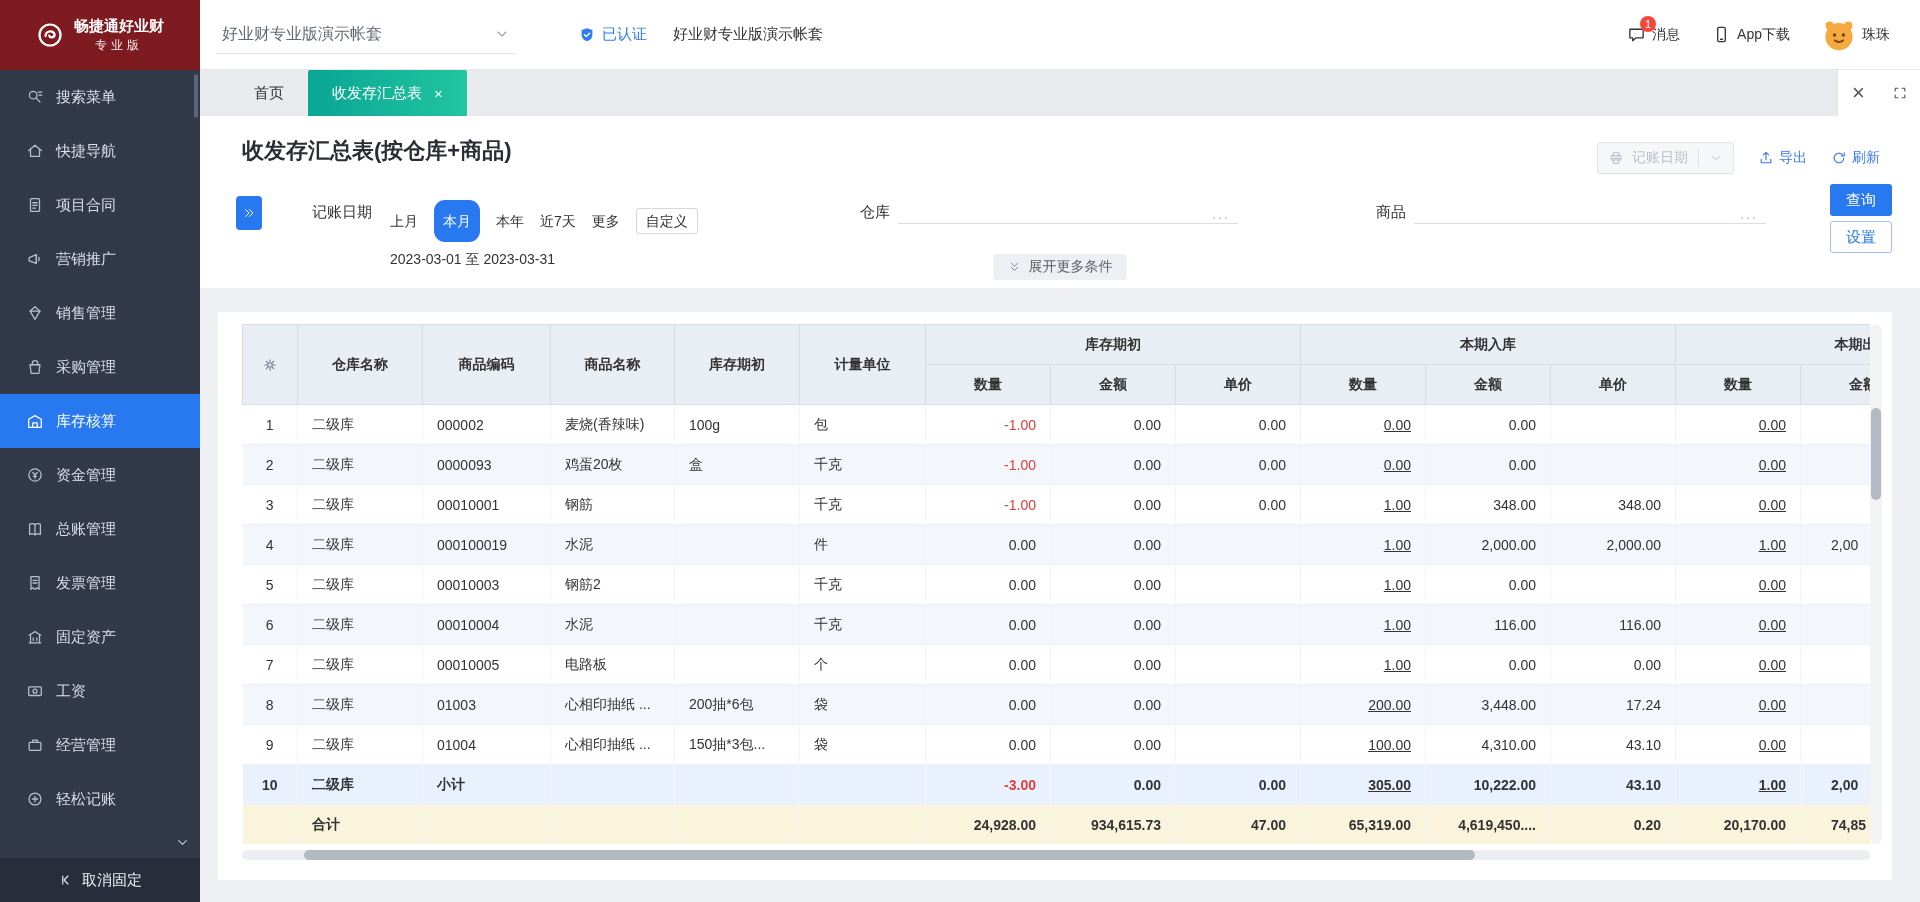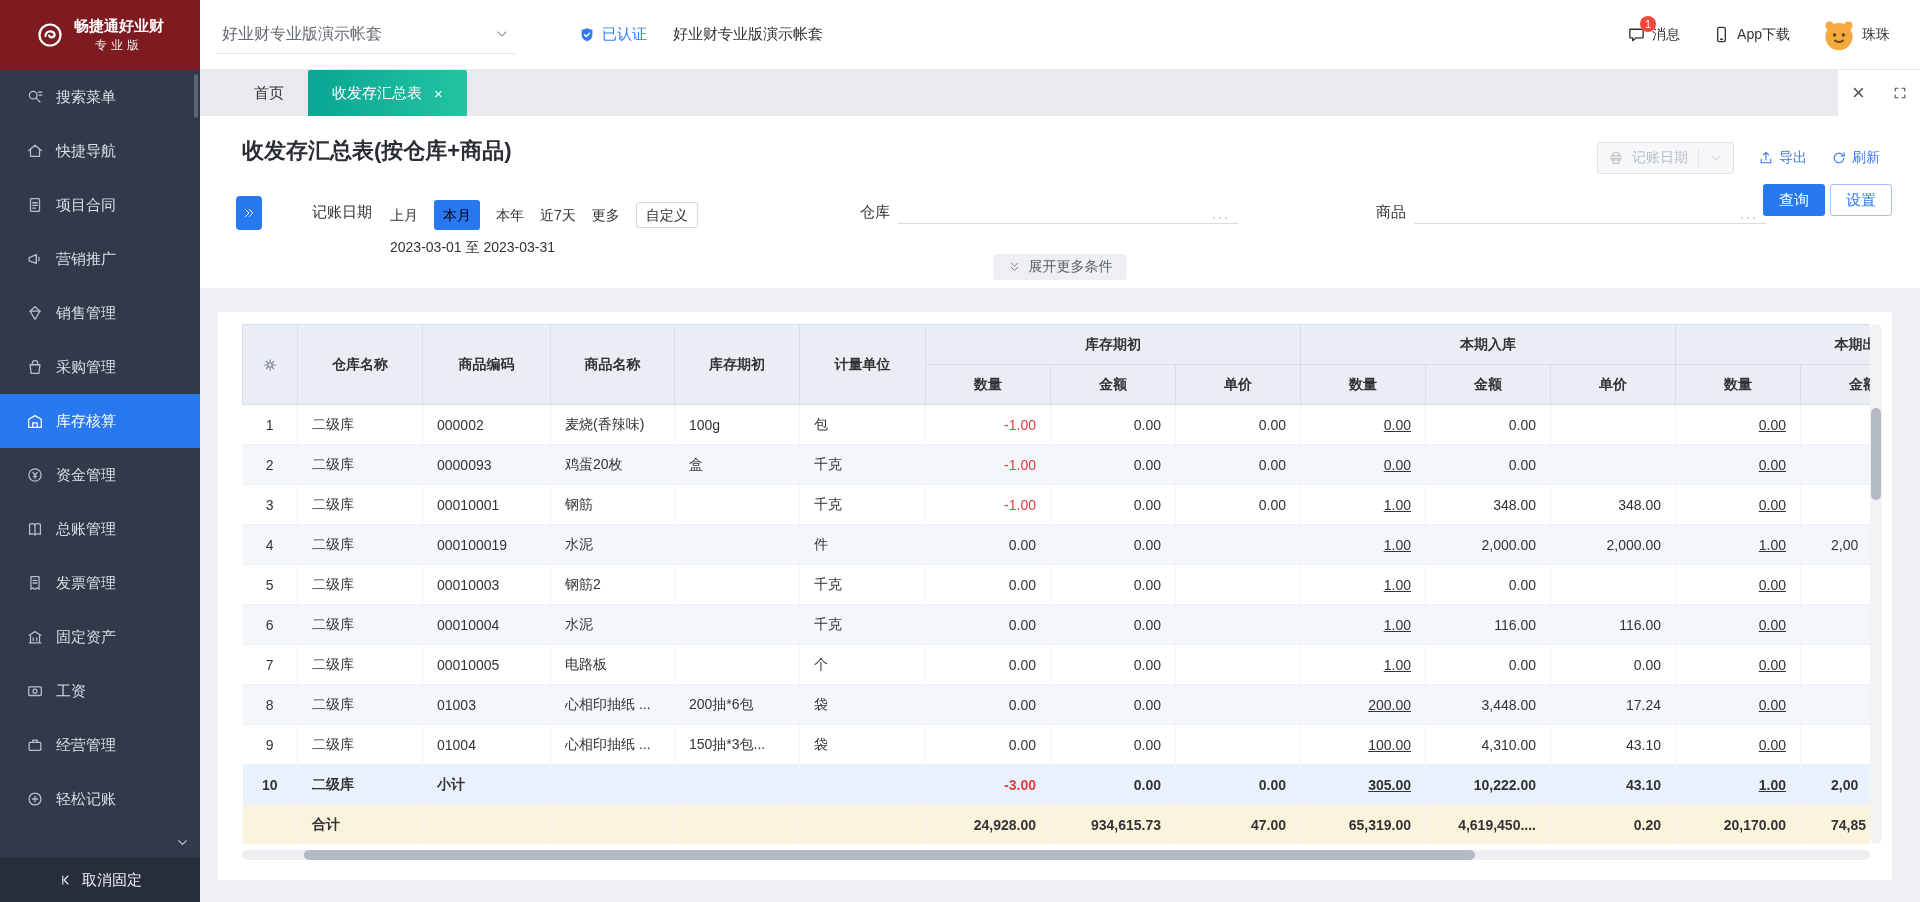--- a/index.html
+++ b/index.html
@@ -60,31 +60,31 @@
   .sep{width:1px;height:18px;background:#e0e3e9;margin:0 2px}
   .link-btn{display:flex;align-items:center;gap:5px;color:#3a78f0;font-size:14px;cursor:pointer}
   .link-btn svg{color:#3a78f0}
 
   .expander{position:absolute;left:36px;top:80px;width:26px;height:34px;background:#2878f0;color:#fff;
     border-radius:4px;display:flex;align-items:center;justify-content:center;cursor:pointer}
   .f-date{position:absolute;left:112px;top:84px;display:flex;gap:18px}
   .f-label{font-size:15px;color:#333;white-space:nowrap;line-height:24px}
   .pills{display:flex;align-items:center;gap:16px}
   .pill{font-size:14px;color:#333;cursor:pointer;line-height:22px}
-  .pill.active{background:#2878f0;color:#000000;padding:4px 9px;border-radius:3px}
+  .pill.active{background:#2878f0;color:#ffffff;padding:10px 9px;border-radius:11px}
   .pill.boxed{border:1px solid #d3d7de;padding:1px 9px;border-radius:3px;background:#fff}
   .date-range{margin-top:9px;font-size:14px;color:#333;cursor:pointer}
   .f-field{position:absolute;top:84px;display:flex;gap:8px}
   .f-field.wh{left:660px}
   .f-field.pd{left:1176px}
   .uline{border-bottom:1px solid #d9dde3;height:24px;display:flex;align-items:flex-end;justify-content:flex-end}
   .wh .uline{width:340px}
   .pd .uline{width:352px}
   .dots{color:#a8adb6;font-size:14px;letter-spacing:2px;padding-right:8px;cursor:pointer;line-height:18px}
-  .f-actions{position:absolute;right:28px;top:68px;display:flex;flex-direction:row;gap:5px}
+  .f-actions{position:absolute;right:28px;top:68px;display:flex;flex-direction:column;gap:5px}
   .btn-primary{width:62px;height:32px;background:#2878f0;color:#fff;font-size:15px;border:none;
     border-radius:3px;cursor:pointer;font-family:inherit}
   .btn-outline{width:62px;height:32px;background:#fff;color:#2878f0;border:1px solid #9fc0f8;
     border-radius:3px;font-size:15px;cursor:pointer;font-family:inherit}
   .expand-more{position:absolute;left:50%;bottom:8px;transform:translateX(-50%);display:flex;
     align-items:center;gap:7px;background:#edeff2;color:#5a6068;font-size:14px;padding:4px 14px;
     border-radius:3px;cursor:pointer}
   .expand-more svg{color:#7c828c}
 
   

